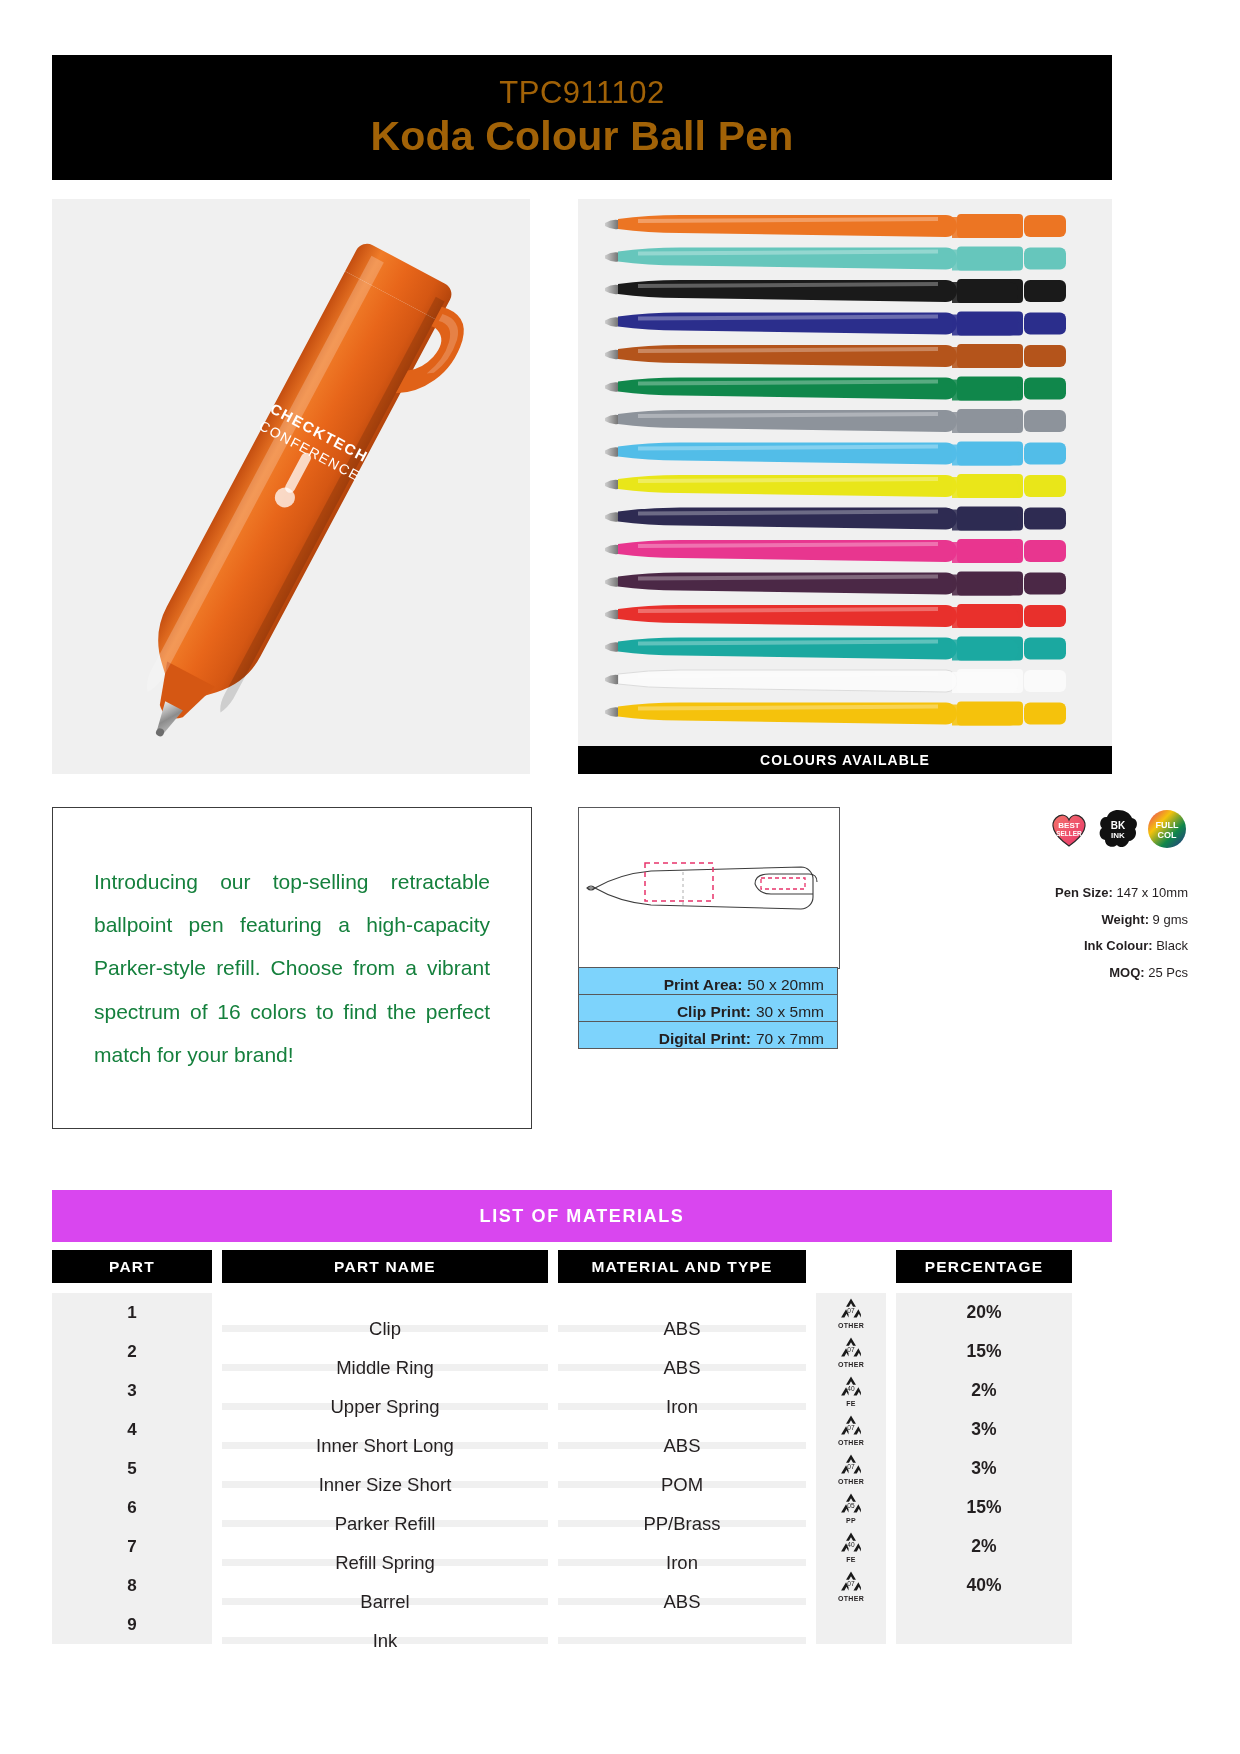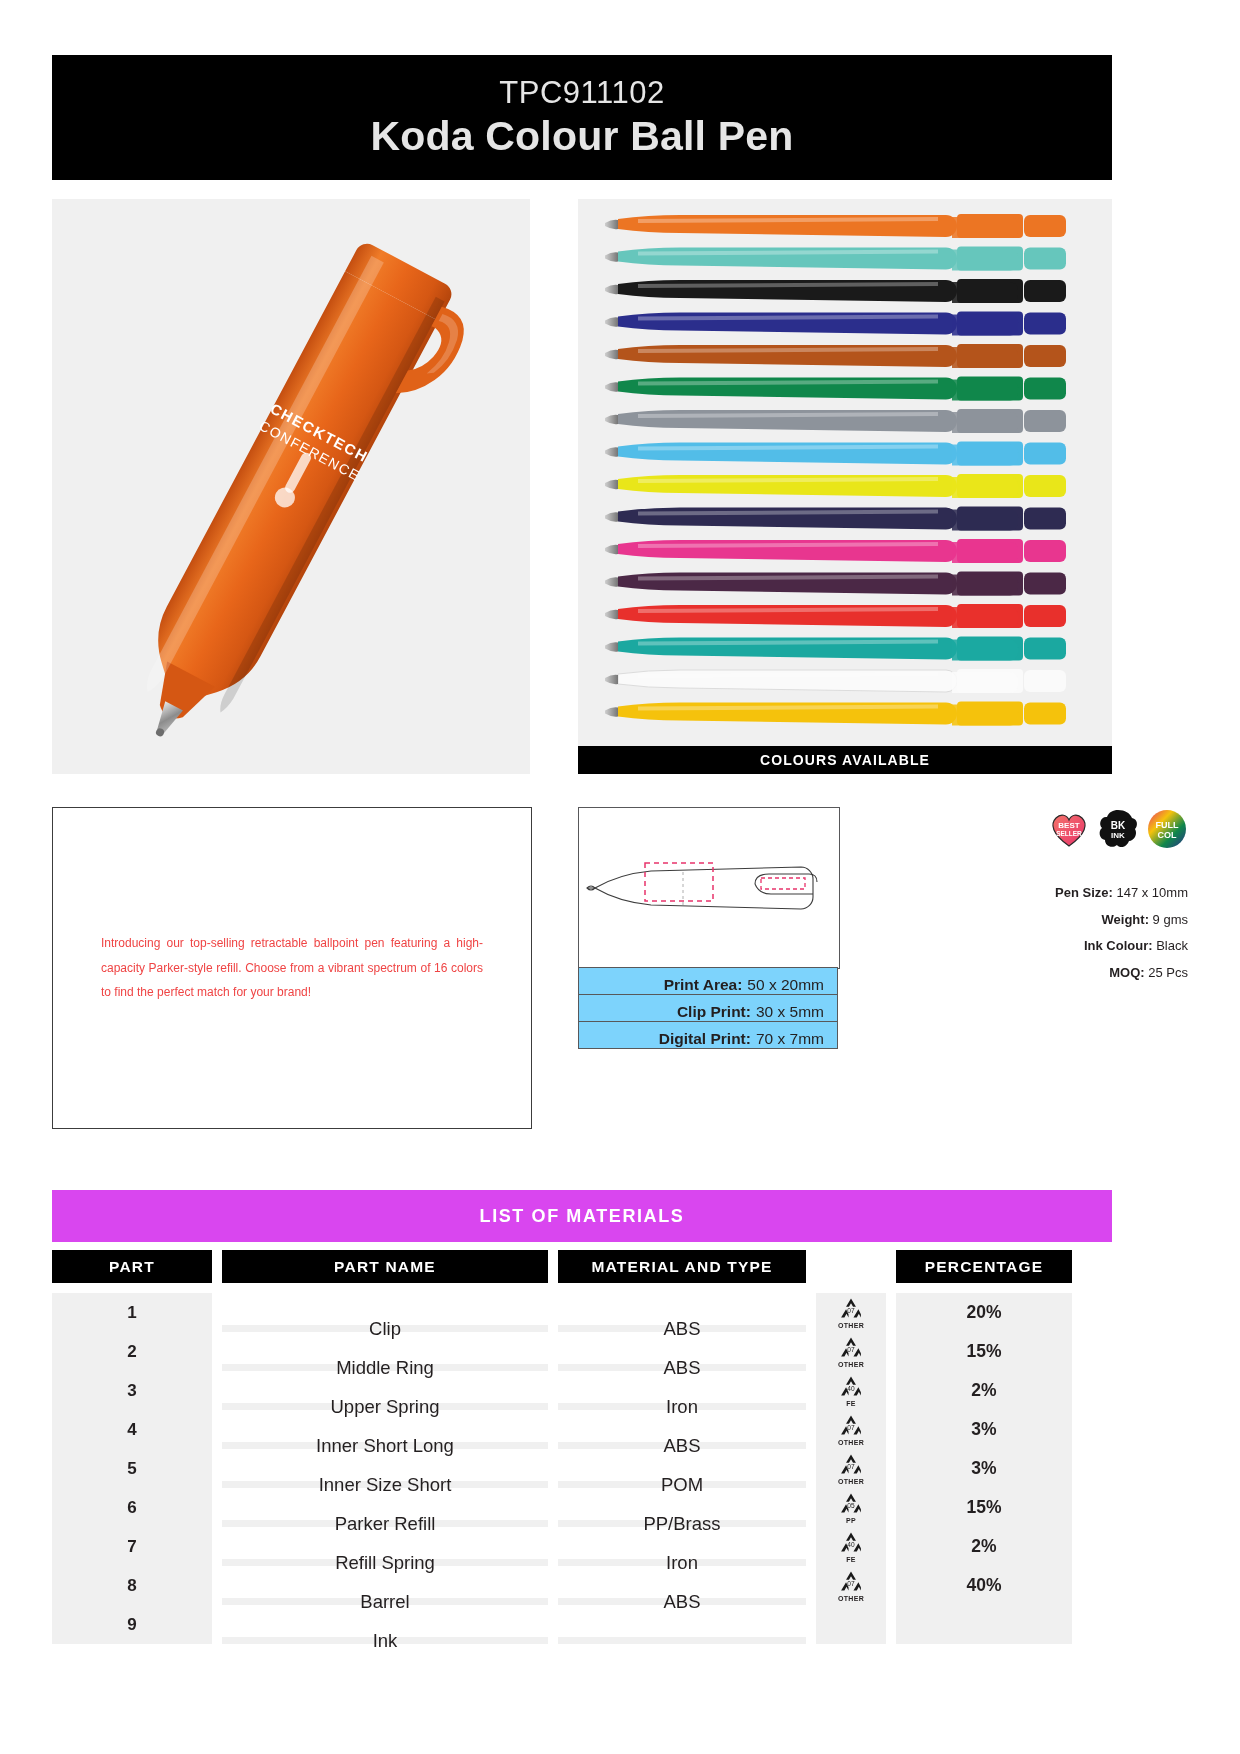--- a/index.html
+++ b/index.html
@@ -8,21 +8,21 @@
     background:#ffffff;
     font-family:"Liberation Sans", sans-serif;
     color:#231f20;
     -webkit-font-smoothing:antialiased;
   }
   .page{position:relative;width:1240px;height:1754px;overflow:hidden;}
 
   
   .header{
     position:absolute;left:52px;top:55px;width:1060px;height:125px;
-    background:#000000;color:#e5e5e5;
+    background:#000000;color:#a16207;
     display:flex;flex-direction:column;align-items:center;justify-content:center;
   }
   .header .code{
     font-size:31px;letter-spacing:.5px;font-weight:400;line-height:1.1;
     margin-bottom:4px;
   }
   .header .name{
     font-size:41px;font-weight:700;letter-spacing:.2px;line-height:1.1;
   }
 
@@ -47,23 +47,23 @@
     font-size:14px;font-weight:700;letter-spacing:1.1px;
   }
 
   
   .descbox{
     position:absolute;left:52px;top:807px;width:478px;height:320px;
     border:1.6px solid #3c3c3c;background:#fff;
     display:flex;align-items:center;
   }
   .descbox p{
-    margin:16px;padding:0 32px;
-    font-size:12px;line-height:2.05;text-align:justify;text-align-last:left;
-    color:#ef4444;font-weight:300;
+    margin:9px;padding:0 32px;
+    font-size:21px;line-height:2.05;text-align:justify;text-align-last:left;
+    color:#15803d;font-weight:300;
   }
 
   
   .printbox{
     position:absolute;left:578px;top:807px;width:260px;height:160px;
     border:1.4px solid #58585a;background:#fff;
   }
   .printdiag{position:absolute;left:0;top:0;width:258px;height:158px;}
   .printspecs{position:absolute;left:578px;top:967px;width:260px;}
   .prow{

